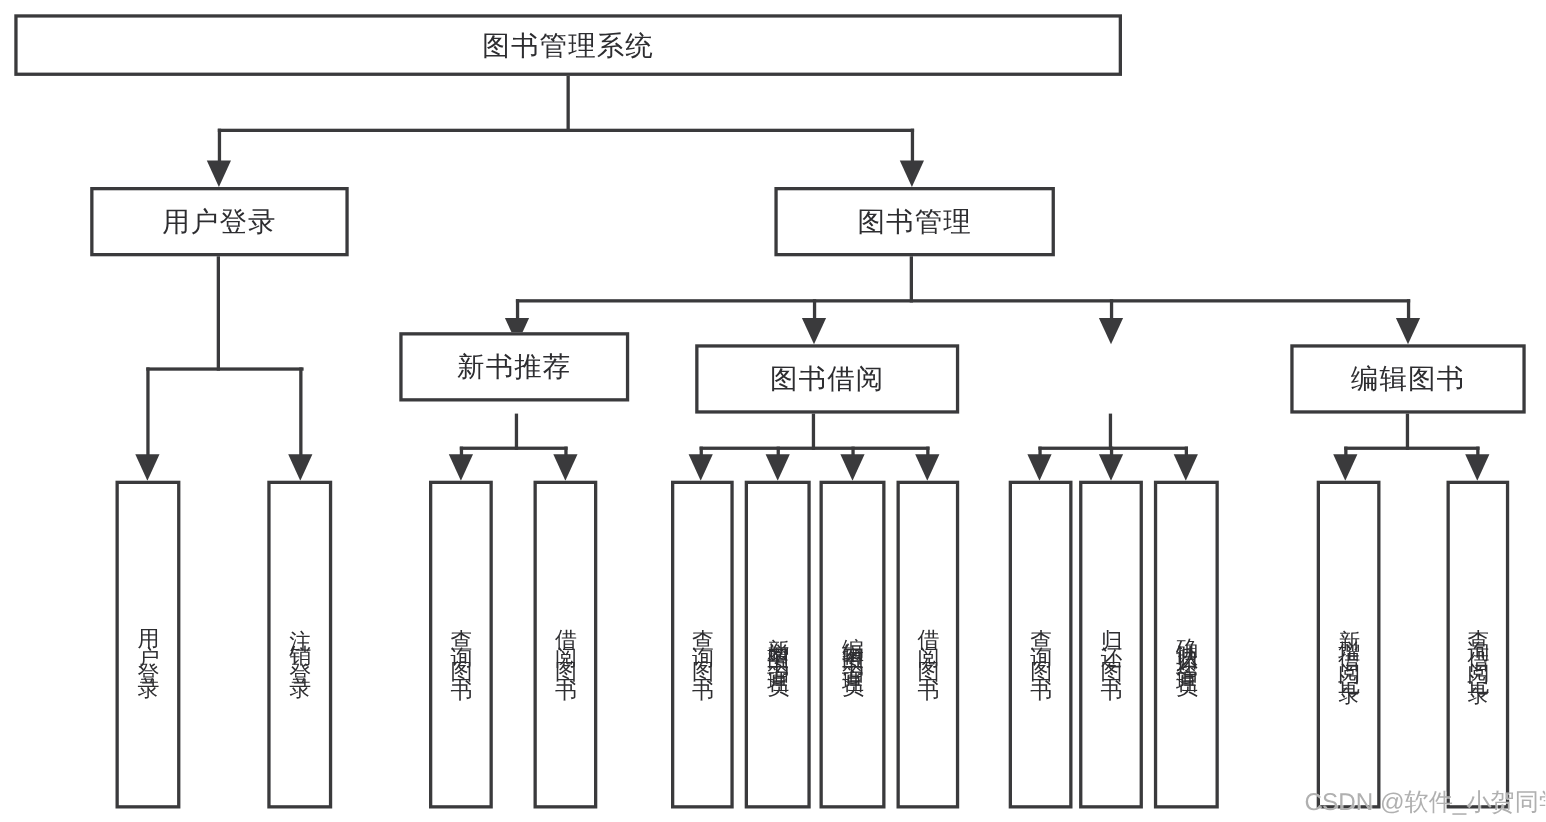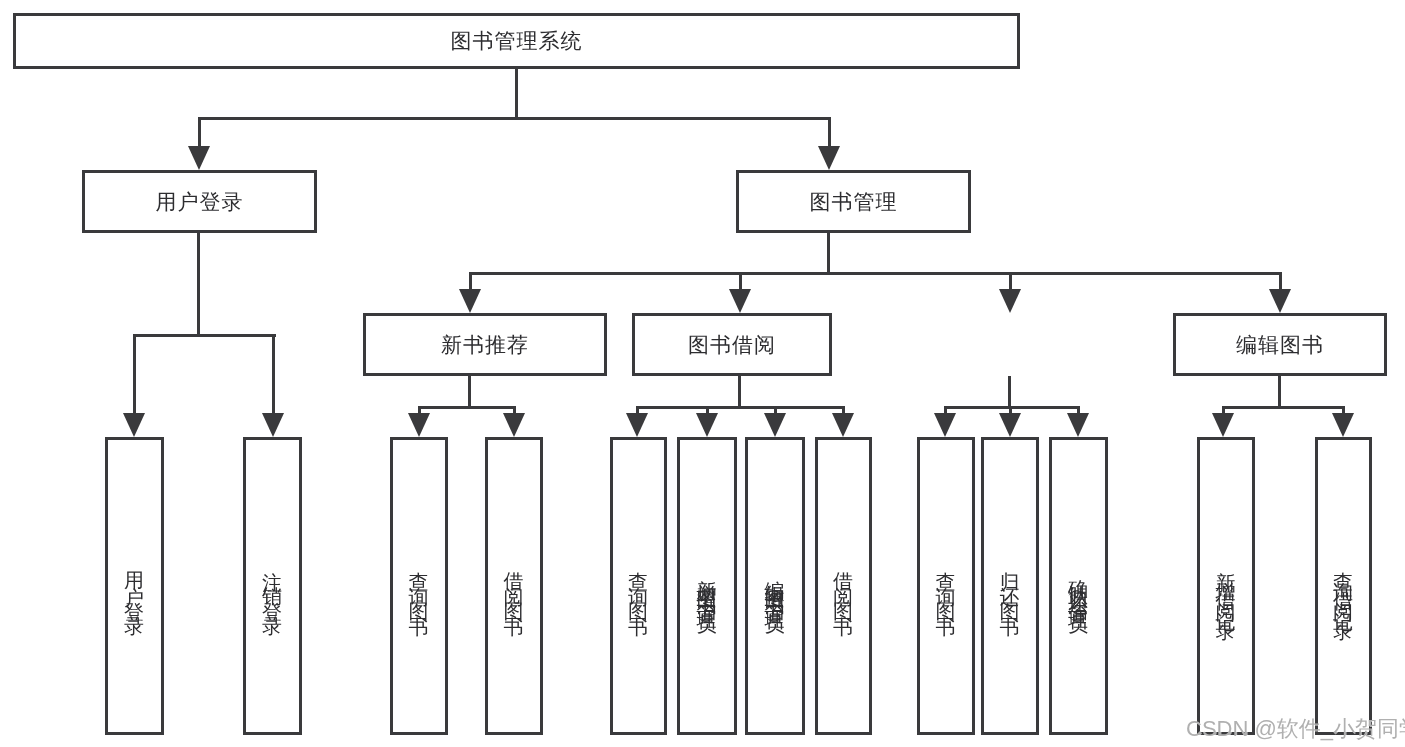--- a/index.html
+++ b/index.html
@@ -20,21 +20,21 @@
   .box{
     position:absolute;
     box-sizing:border-box;
     border:3px solid var(--line);
     background:#fff;
     display:flex;
     align-items:center;
     justify-content:center;
   }
   .box.h .label{
-    font-size:21px;
+    font-size:25px;
     color:var(--text);
     letter-spacing:1px;
     white-space:nowrap;
   }
   .box.v{top:437px;height:298px;}
   .vtext{
     writing-mode:vertical-rl;
     text-orientation:mixed;
     font-size:20px;
     color:var(--text);
@@ -79,40 +79,40 @@
   </div>
 
   <div class="vline" style="left:515px;top:69px;height:51px"></div>
   <div class="hline" style="left:198px;top:117px;width:633px"></div>
   <div class="arrow" style="left:188px;top:117px;height:53px"></div>
   <div class="arrow" style="left:818px;top:117px;height:53px"></div>
 
   <div class="box h" style="left:82px;top:170px;width:235px;height:63px">
     <span class="label">用户登录</span>
   </div>
-  <div class="box h" style="left:736px;top:170px;width:235px;height:63px">
+  <div class="box h" style="left:704px;top:170px;width:255px;height:63px">
     <span class="label">图书管理</span>
   </div>
 
   <div class="vline" style="left:197px;top:233px;height:104px"></div>
   <div class="hline" style="left:133px;top:334px;width:143px"></div>
   <div class="arrow" style="left:123px;top:334px;height:103px"></div>
   <div class="arrow" style="left:262px;top:334px;height:103px"></div>
 
   <div class="vline" style="left:827px;top:233px;height:42px"></div>
   <div class="hline" style="left:469px;top:272px;width:813px"></div>
   <div class="arrow" style="left:459px;top:272px;height:41px"></div>
   <div class="arrow" style="left:729px;top:272px;height:41px"></div>
   <div class="arrow" style="left:999px;top:272px;height:41px"></div>
   <div class="arrow" style="left:1269px;top:272px;height:41px"></div>
 
-  <div class="box h" style="left:363px;top:313px;width:244px;height:63px">
+  <div class="box h" style="left:363px;top:302px;width:209px;height:63px">
     <span class="label">新书推荐</span>
   </div>
-  <div class="box h" style="left:632px;top:313px;width:200px;height:63px">
+  <div class="box h" style="left:632px;top:313px;width:240px;height:63px">
     <span class="label">图书借阅</span>
   </div>
   <div class="box h" style="left:1173px;top:313px;width:214px;height:63px">
     <span class="label">编辑图书</span>
   </div>
 
   <div class="vline" style="left:468px;top:376px;height:33px"></div>
   <div class="hline" style="left:418px;top:406px;width:98px"></div>
   <div class="arrow" style="left:408px;top:406px;height:31px"></div>
   <div class="arrow" style="left:503px;top:406px;height:31px"></div>

